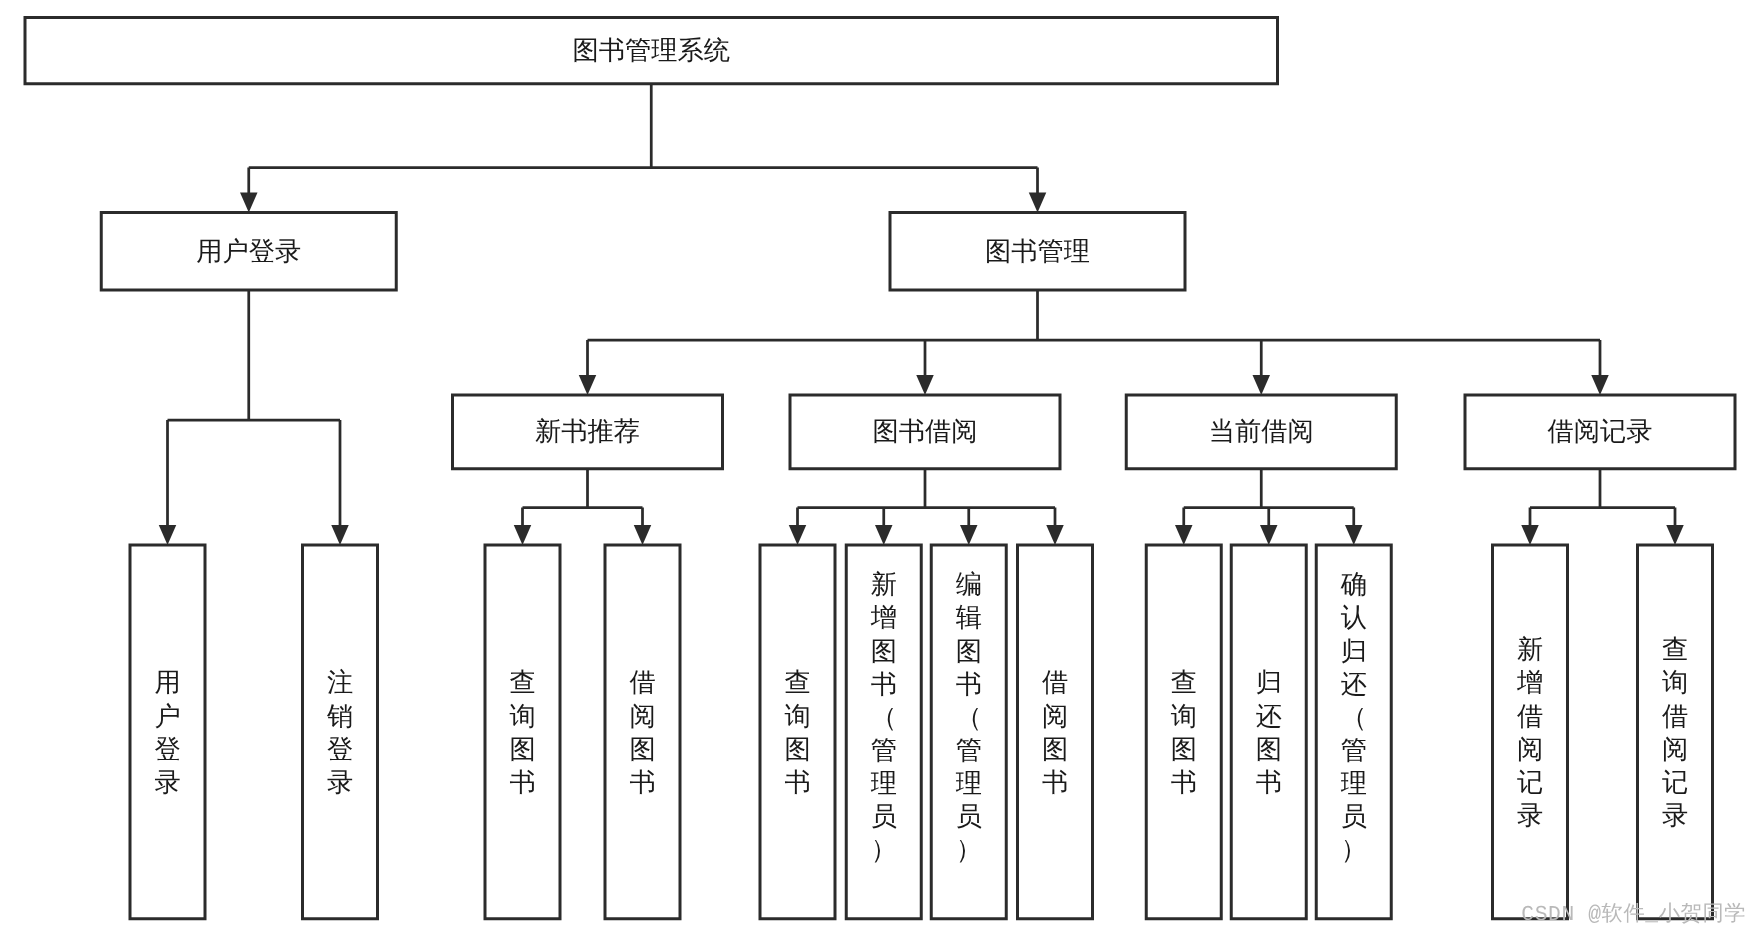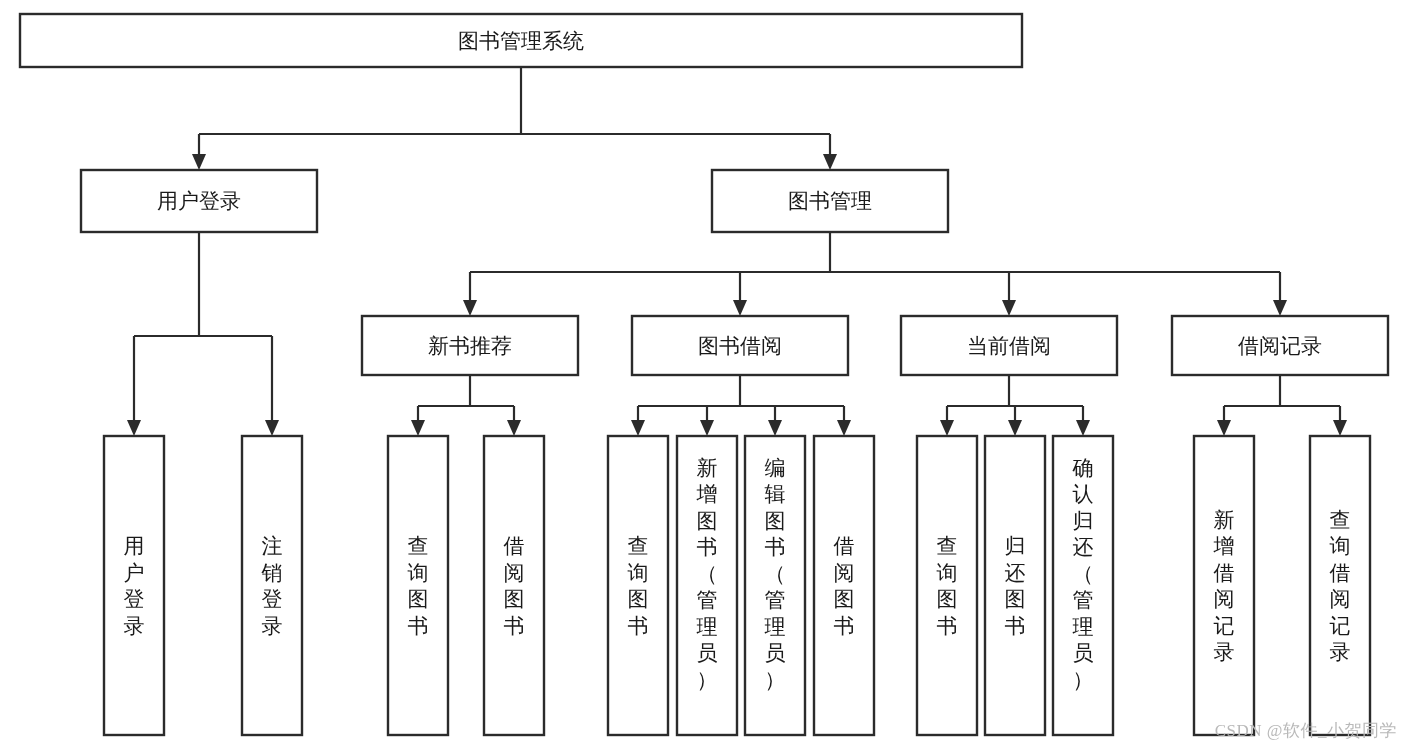--- a/index.html
+++ b/index.html
@@ -43,21 +43,21 @@
     fill: none;
   }
   .arrow-head {
     fill: #2b2b2b;
     stroke: none;
   }
   .watermark {
     position: absolute;
     right: 8px;
     bottom: 5px;
-    font-family: Liberation Serif, serif;
+    font-family: Liberation Mono, monospace;
     font-size: 17px;
     color: #b9b9b9;
     letter-spacing: 0.5px;
     white-space: nowrap;
     pointer-events: none;
   }
 </style>
 </head>
 <body>
 

